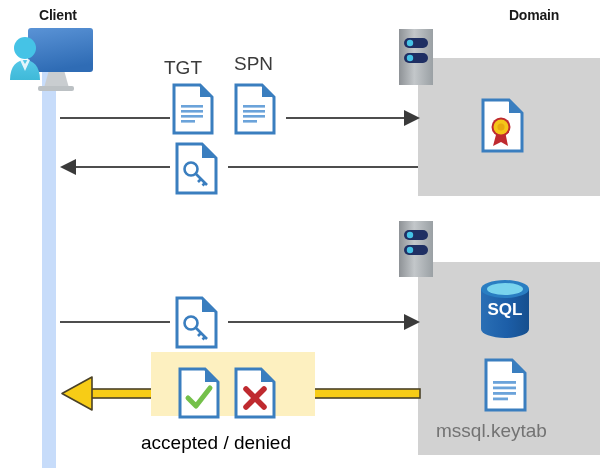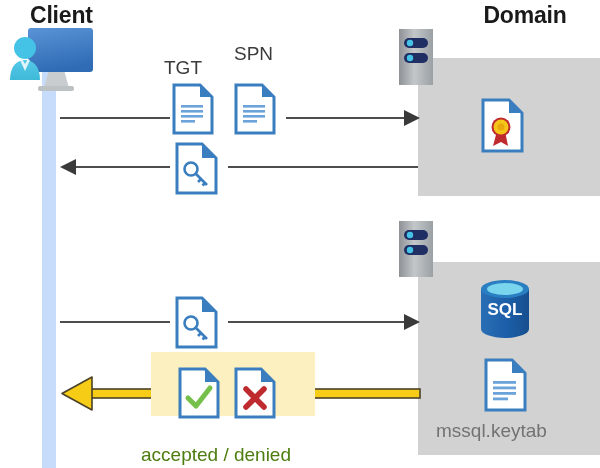--- a/index.html
+++ b/index.html
@@ -14,35 +14,35 @@
   .abs{position:absolute;}
 
   
   .panel{background:#d2d2d2;}
   #dc-panel{left:418px;top:58px;width:182px;height:138px;}
   #linux-panel{left:418px;top:262px;width:182px;height:193px;}
 
   
   .title{
     font-weight:bold;color:#1a1a1a;
-    font-size:23px;line-height:23px;letter-spacing:-0.2px;
+    font-size:14px;line-height:23px;letter-spacing:-0.2px;margin-left:9px;
   }
   #client-title{left:30px;top:4px;width:120px;}
   #dc-title{left:452px;top:4px;width:146px;text-align:center;}
   #dc-title .l2{display:block;}
   #linux-title{left:452px;top:226px;width:148px;}
 
   
   #lifeline{left:42px;top:72px;width:14px;height:396px;background:#c7dcfa;}
 
   
   .lbl{color:#3b3b3b;font-size:19px;line-height:22px;}
   #tgt-label{left:164px;top:57px;}
-  #spn-label{left:234px;top:43px;}
-  #acc-label{left:141px;top:444px;font-size:19px;color:#4d7c0f;}
+  #spn-label{left:234px;top:53px;}
+  #acc-label{left:141px;top:432px;font-size:19px;color:#000000;}
   #keytab-label{left:436px;top:420px;font-size:19px;color:#737373;}
 
   
   #highlight{left:151px;top:352px;width:164px;height:64px;background:#fdf0c0;}
 
   
   svg{display:block;overflow:visible;}
 </style>
 </head>
 <body>

